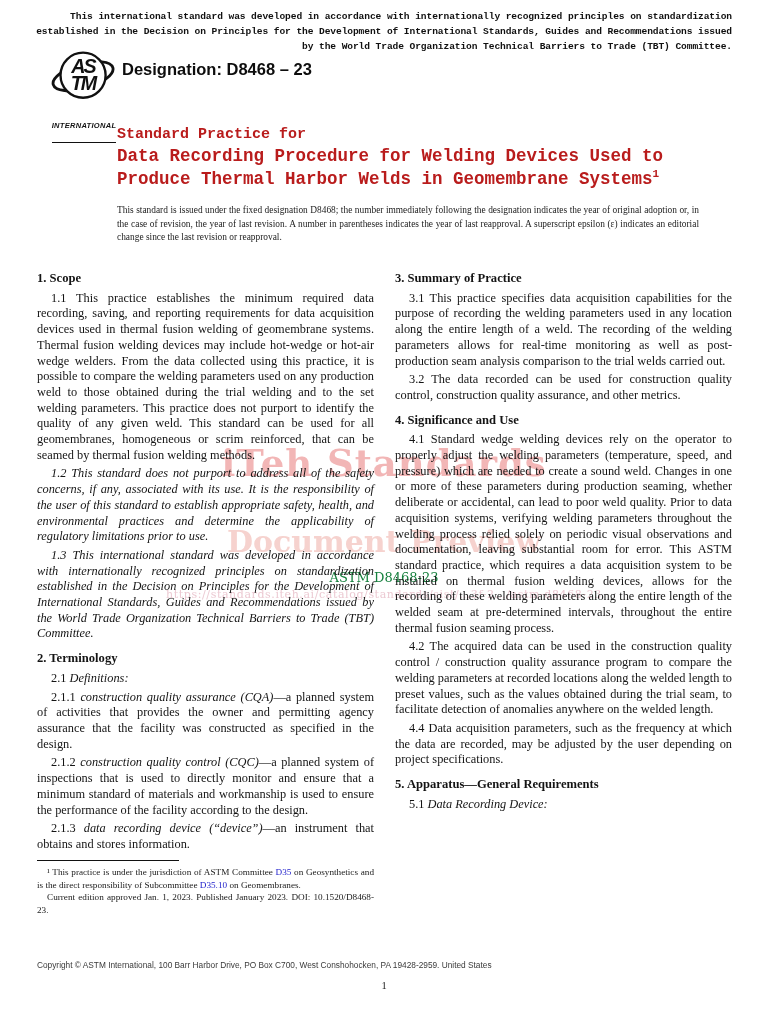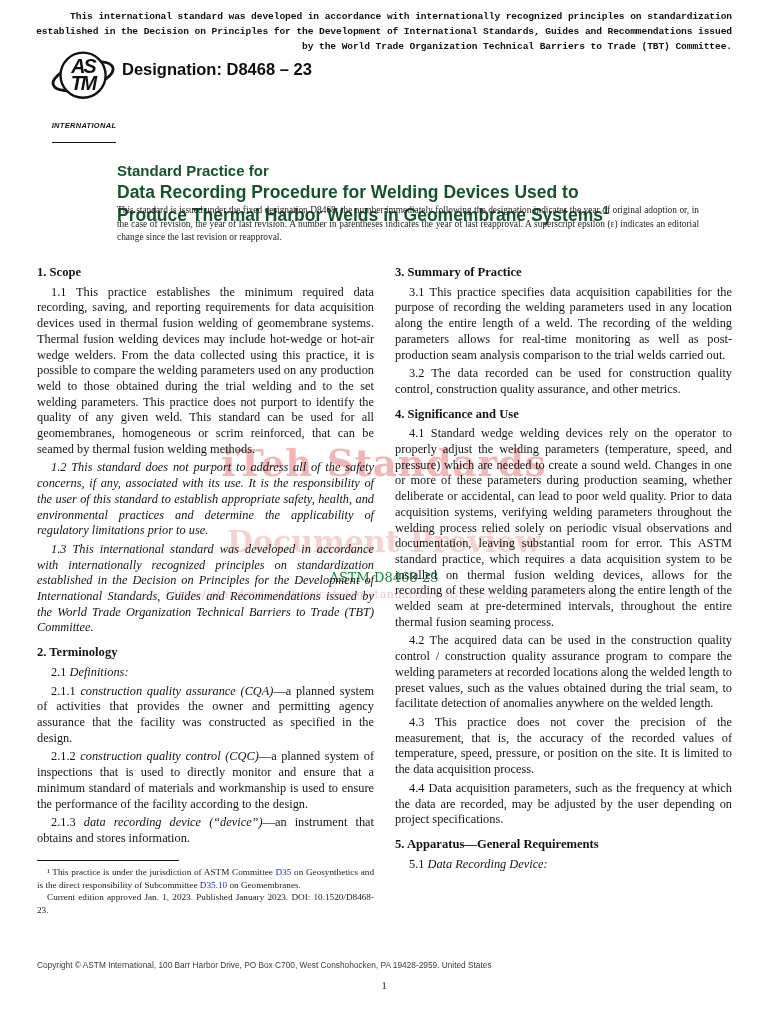--- a/index.html
+++ b/index.html
@@ -31,32 +31,32 @@
     font-size:7.5px;letter-spacing:0.3px;margin-top:-2px;border-bottom:1.5px solid #111;
     display:inline-block;padding-bottom:12px;
   }
   .designation{
     position:absolute;top:60px;left:122px;
     font-family:"Liberation Sans", sans-serif;font-weight:bold;font-size:16.5px;color:#0d0d0d;
   }
 
   
   .title-block{position:absolute;top:124px;left:117px;width:600px;
-    font-family:Liberation Sans, sans-serif;font-weight:bold;color:#14532d;margin-top:36px;}
+    font-family:Liberation Mono, monospace;font-weight:bold;color:#b91c1c;}
   .title-l1{font-size:15px;line-height:21px;}
   .title-l2{font-size:17.5px;line-height:23px;}
   .title-l2 sup{font-size:11px;}
 
   .issue-note{
     position:absolute;top:204px;left:117px;width:582px;
     font-size:9.4px;line-height:13.5px;text-align:justify;color:#222;
   }
 
   
-  .col{position:absolute;top:265px;width:337px;font-size:12.35px;line-height:15.7px;text-align:justify;}
+  .col{position:absolute;top:271px;width:337px;font-size:12.35px;line-height:15.7px;text-align:justify;}
   .col-left{left:37px;}
   .col-right{left:395px;}
   h3.sec{font-size:12.6px;font-weight:bold;margin:9px 0 4px 0;text-align:left;font-family:"Liberation Serif", serif;}
   h3.sec:first-child{margin-top:0;}
   .col p{margin:0 0 3px 0;text-indent:14px;}
   .ital{font-style:italic;}
 
   
   .fn-rule{position:absolute;top:860px;left:37px;width:142px;border-top:1.3px solid #111;}
   .footnote{
@@ -123,21 +123,20 @@
   </div>
 
   <div class="col col-right">
     <h3 class="sec">3. Summary of Practice</h3>
     <p>3.1 This practice specifies data acquisition capabilities for the purpose of recording the welding parameters used in any location along the entire length of a weld. The recording of the welding parameters allows for real-time monitoring as well as post-production seam analysis comparison to the trial welds carried out.</p>
     <p>3.2 The data recorded can be used for construction quality control, construction quality assurance, and other metrics.</p>
 
     <h3 class="sec">4. Significance and Use</h3>
     <p>4.1 Standard wedge welding devices rely on the operator to properly adjust the welding parameters (temperature, speed, and pressure) which are needed to create a sound weld. Changes in one or more of these parameters during production seaming, whether deliberate or accidental, can lead to poor weld quality. Prior to data acquisition systems, verifying welding parameters throughout the welding process relied solely on periodic visual observations and documentation, leaving substantial room for error. This ASTM standard practice, which requires a data acquisition system to be installed on thermal fusion welding devices, allows for the recording of these welding parameters along the entire length of the welded seam at pre-determined intervals, throughout the entire thermal fusion seaming process.</p>
     <p>4.2 The acquired data can be used in the construction quality control / construction quality assurance program to compare the welding parameters at recorded locations along the welded length to preset values, such as the values obtained during the trial seam, to facilitate detection of anomalies anywhere on the welded length.</p>
-    <p>4.3 This practice does not cover the precision of the measurement, that is, the accuracy of the recorded values of temperature, speed, pressure, or position on the site. It is limited to the data acquisition process.</p>
     <p>4.4 Data acquisition parameters, such as the frequency at which the data are recorded, may be adjusted by the user depending on project specifications.</p>
 
     <h3 class="sec">5. Apparatus—General Requirements</h3>
     <p><span>5.1 </span><span class="ital">Data Recording Device:</span></p>
   </div>
 
   <div class="fn-rule"></div>
   <div class="footnote">
     <p><span>¹ This practice is under the jurisdiction of ASTM Committee </span><a class="link">D35</a><span> on Geosynthetics and is the direct responsibility of Subcommittee </span><a class="link">D35.10</a><span> on Geomembranes.</span></p>
     <p>Current edition approved Jan. 1, 2023. Published January 2023. DOI: 10.1520/D8468-23.</p>

